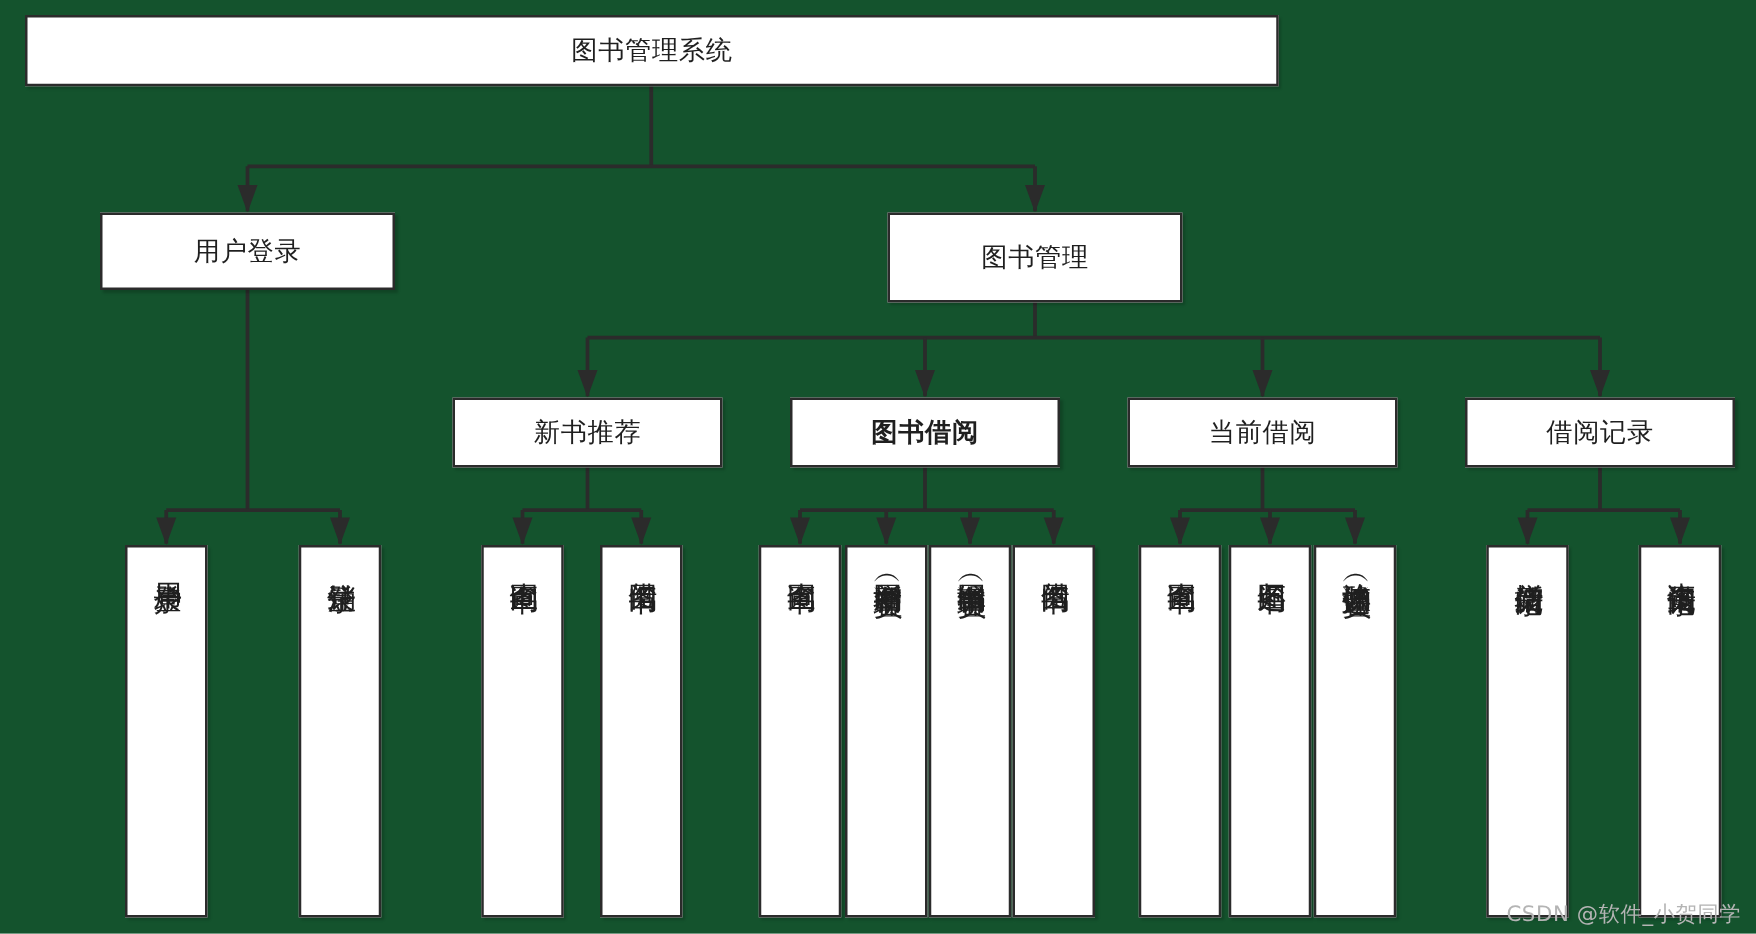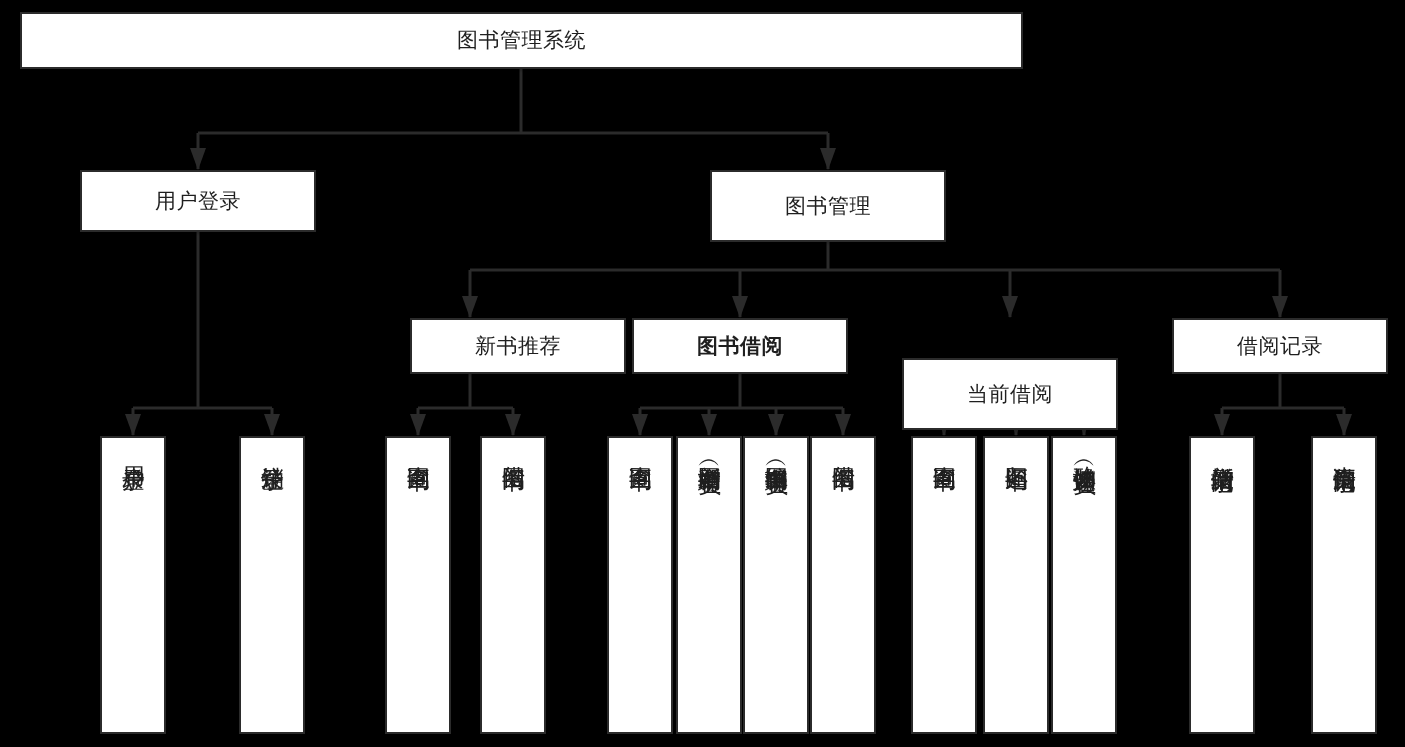--- a/index.html
+++ b/index.html
@@ -9,21 +9,21 @@
     background: #ffffff;
   }
   body {
     font-family: "DejaVu Sans", "Liberation Sans", sans-serif;
     color: #1a1a1a;
   }
   #canvas {
     position: relative;
     width: 1405px;
     height: 747px;
-    background: #000000;
+    background: #14532d;
     overflow: hidden;
   }
   #edges {
     position: absolute;
     left: 0;
     top: 0;
     width: 1405px;
     height: 747px;
     pointer-events: none;
   }
@@ -131,27 +131,27 @@
   <div id="nodes">
       <div class="node" style="left: 20px; top: 12px; width: 1003px; height: 57px;">
         <span class="label">图书管理系统</span>
       </div>
       <div class="node" style="left: 80px; top: 170px; width: 236px; height: 62px;">
         <span class="label">用户登录</span>
       </div>
       <div class="node" style="left: 710px; top: 170px; width: 236px; height: 72px;">
         <span class="label">图书管理</span>
       </div>
-      <div class="node" style="left: 362px; top: 318px; width: 216px; height: 56px; margin-left: 48px;">
+      <div class="node" style="left: 362px; top: 318px; width: 216px; height: 56px;">
         <span class="label">新书推荐</span>
       </div>
       <div class="node" style="left: 632px; top: 318px; width: 216px; height: 56px; font-weight: bold;">
         <span class="label">图书借阅</span>
       </div>
-      <div class="node" style="left: 902px; top: 318px; width: 216px; height: 72px; margin-top: 40px;">
+      <div class="node" style="left: 902px; top: 318px; width: 216px; height: 56px;">
         <span class="label">当前借阅</span>
       </div>
       <div class="node" style="left: 1172px; top: 318px; width: 216px; height: 56px;">
         <span class="label">借阅记录</span>
       </div>
       <div class="node vertical" style="left: 100px; top: 436px; width: 66px; height: 298px;">
         <span class="label">用户登录</span>
       </div>
       <div class="node vertical" style="left: 239px; top: 436px; width: 66px; height: 298px;">
         <span class="label">注销登录</span>
@@ -183,13 +183,14 @@
       <div class="node vertical" style="left: 1051px; top: 436px; width: 66px; height: 298px;">
         <span class="label">确认归还（管理员）</span>
       </div>
       <div class="node vertical" style="left: 1189px; top: 436px; width: 66px; height: 298px;">
         <span class="label">新增借阅记录</span>
       </div>
       <div class="node vertical" style="left: 1311px; top: 436px; width: 66px; height: 298px;">
         <span class="label">查询借阅记录</span>
       </div>
     </div>
+  <div class="watermark">CSDN @软件_小贺同学</div>
 </div>
 
 </body></html>

